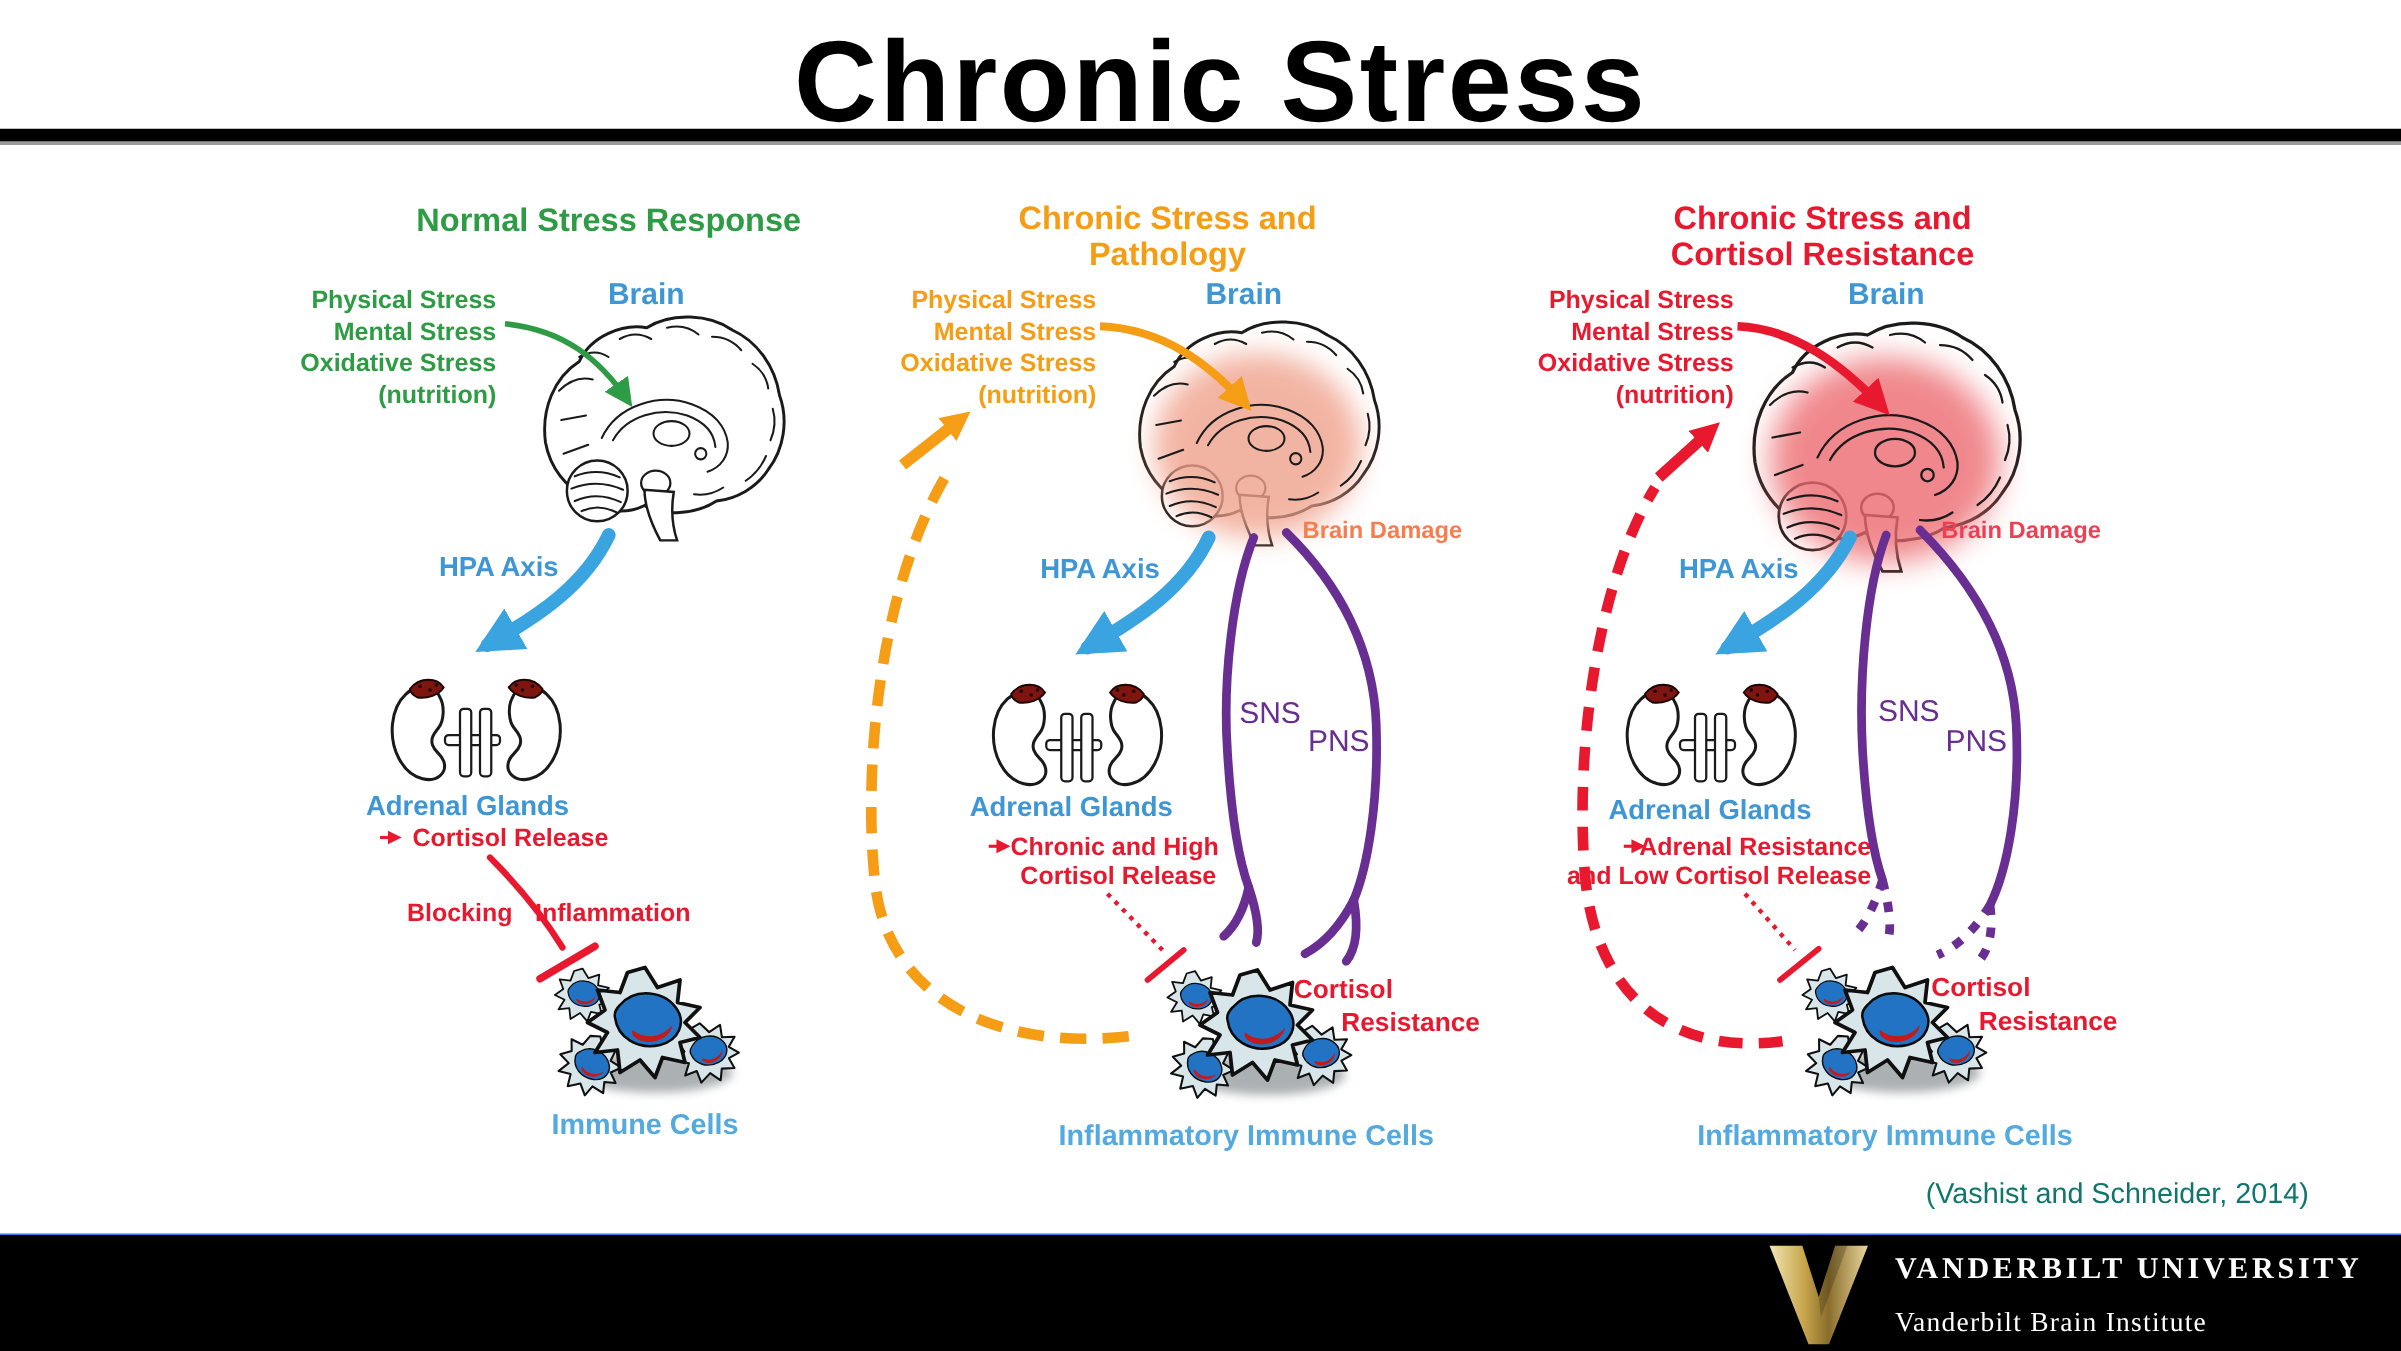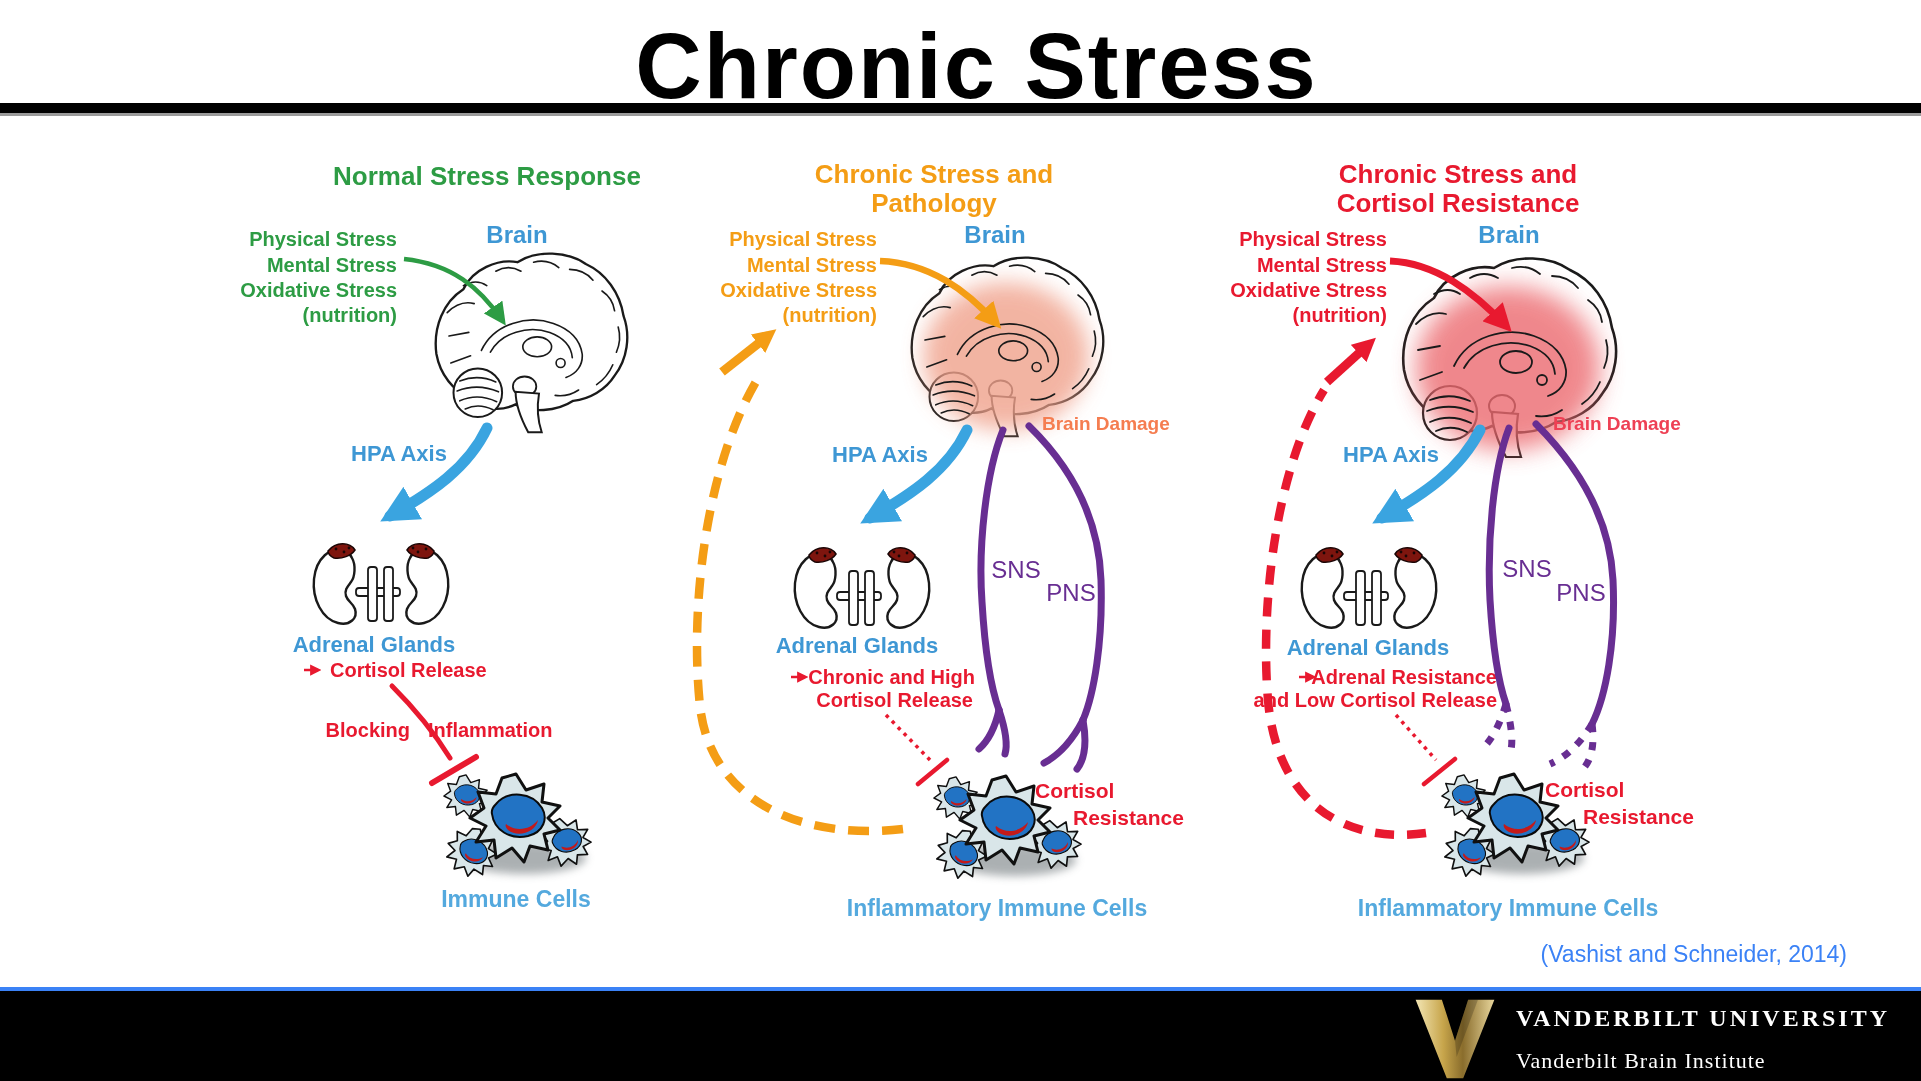--- a/index.html
+++ b/index.html
@@ -4,23 +4,23 @@
 <style>
   html,body{margin:0;padding:0;background:#fff;}
   .slide{position:relative;width:1921px;height:1081px;background:#fff;overflow:hidden;
          font-family:"Liberation Sans",sans-serif;}
   .slide-title{position:absolute;top:0;left:0;width:100%;margin:16px;text-align:center;
                font-family:"Liberation Sans",sans-serif;font-weight:700;font-size:92px;
                letter-spacing:2px;color:#000;line-height:1.1;}
   .title-rule{position:absolute;top:103px;left:0;width:100%;height:10px;background:#000;
               border-bottom:3px solid #9a9a9a;}
   .diagram{position:absolute;top:0;left:0;}
-  .citation{position:absolute;top:941px;right:74px;font-size:23px;color:#3b82f6;}
+  .citation{position:absolute;top:941px;right:74px;font-size:23px;color:#0f766e;}
   .footer{position:absolute;top:987px;left:0;width:100%;height:94px;background:#000;
-          border-top:4px solid #3b82f6;box-sizing:border-box;}
+          border-top:1px solid #3b82f6;box-sizing:border-box;}
   .v-logo{position:absolute;left:1406px;top:7px;width:98px;height:82px;}
   .footer-text{position:absolute;left:1516px;top:14px;color:#fff;
                font-family:"Liberation Serif",serif;}
   .footer-univ{font-size:24px;font-weight:700;letter-spacing:3px;}
   .footer-inst{font-size:22px;font-weight:400;margin-top:16px;letter-spacing:1px;}
   
   .hdr{font:700 26px "Liberation Sans",sans-serif;}
   .stress{font:700 20px "Liberation Sans",sans-serif;}
   .lblue{font:700 24px "Liberation Sans",sans-serif;}
   .mblue{font:700 22px "Liberation Sans",sans-serif;}

